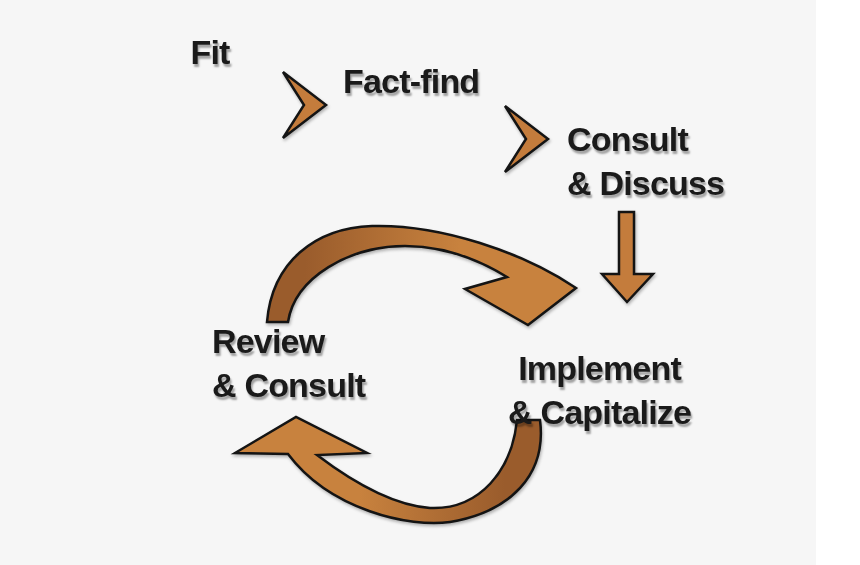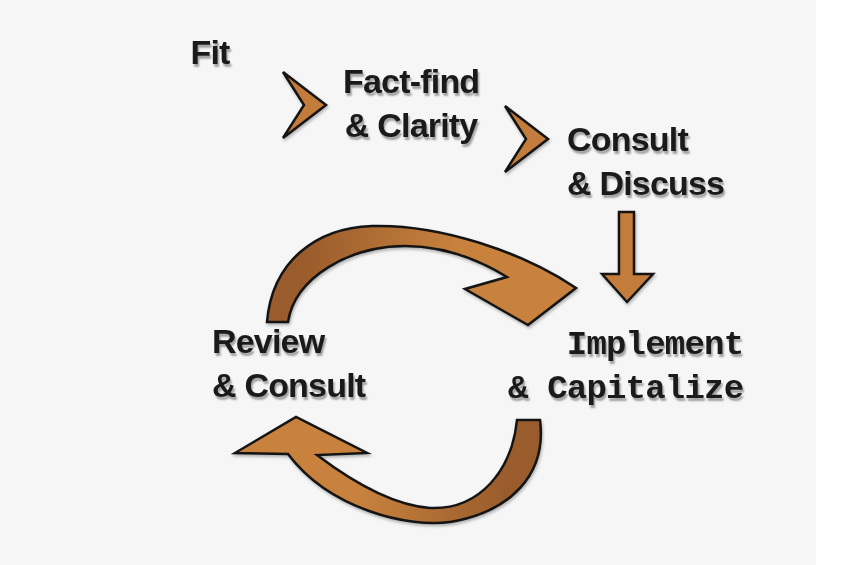--- a/index.html
+++ b/index.html
@@ -18,21 +18,21 @@
     line-height:44px;
     letter-spacing:-0.8px;
     color:#1a1a1a;
     text-shadow:1.5px 2.5px 2px rgba(0,0,0,0.35);
     white-space:nowrap;
   }
   .step-label div{height:44px;}
   #label-fit{left:110px;top:30px;width:200px;text-align:center;}
   #label-fact{left:343px;top:59px;text-align:center;}
   #label-consult{left:567px;top:117px;text-align:left;}
-  #label-implement{left:508px;top:323px;text-align:right;font-family:Liberation Mono, monospace;}
+  #label-implement{left:508px;top:346px;text-align:center;}
   #label-review{left:212px;top:319px;text-align:left;}
   .shape{
     stroke:#141414;
     stroke-width:2.5;
     stroke-linejoin:miter;
     filter:drop-shadow(1px 2px 1.5px rgba(90,90,90,0.45));
   }
 </style>
 </head>
 <body>
@@ -78,21 +78,20 @@
              C 480,510 512,470 517,420
              Z"></path>
   </svg>
 
   <div id="label-fit" class="step-label">
     <div>Fit</div>
   </div>
 
   <div id="label-fact" class="step-label">
     <div>Fact-find</div>
-    <div>&amp; Clarity</div>
   </div>
 
   <div id="label-consult" class="step-label">
     <div>Consult</div>
     <div>&amp; Discuss</div>
   </div>
 
   <div id="label-implement" class="step-label">
     <div>Implement</div>
     <div>&amp; Capitalize</div>

